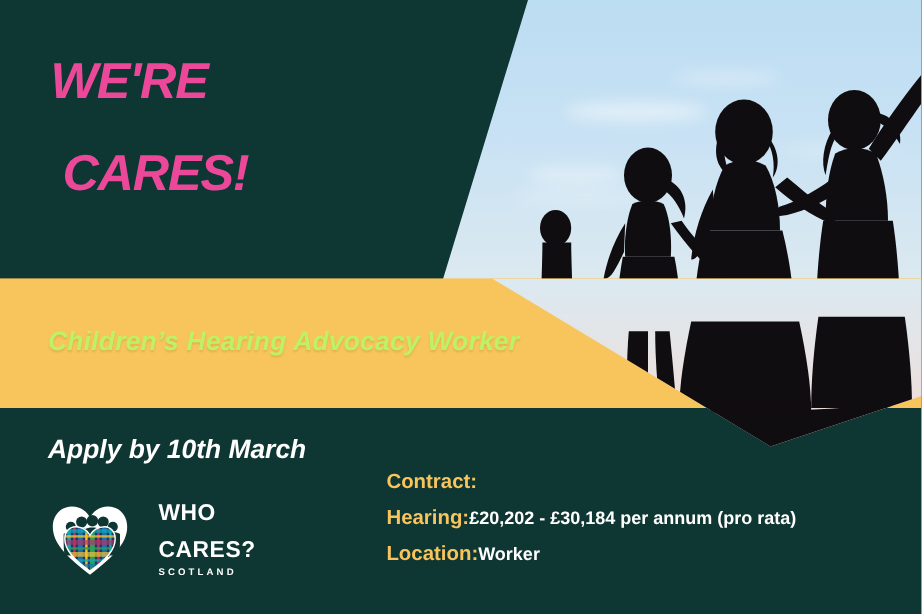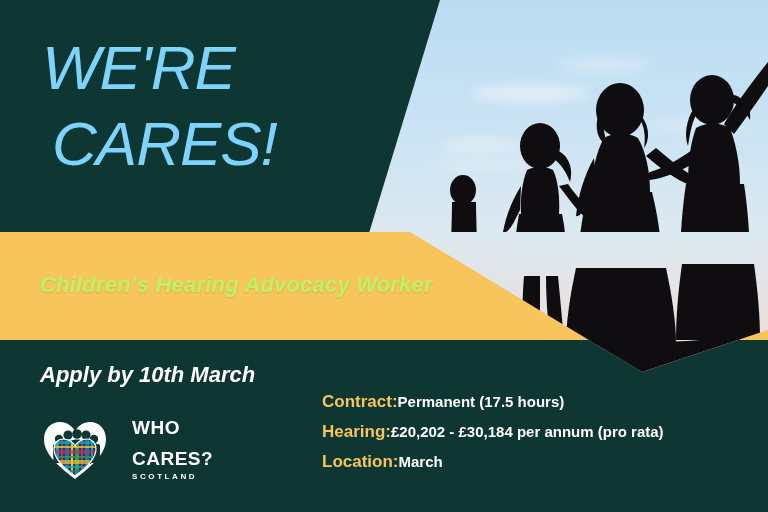--- a/index.html
+++ b/index.html
@@ -84,24 +84,24 @@
   }
 
   
   .headline {
     position: absolute;
     left: 42px;
     top: 30px;
     width: 400px;
   }
   .headline-line {
-    color: #7dd3fc;
-    font-weight: normal;
+    color: #ec4899;
+    font-weight: bold;
     font-style: italic;
-    font-size: 62px;
+    font-size: 42px;
     line-height: 76px;
     letter-spacing: -1px;
     white-space: nowrap;
   }
   .headline-line.l2 {
     margin-left: 10px;
   }
 
   
   .job-title {
@@ -333,25 +333,24 @@
     <div class="wordmark">
       <span class="w1">WHO</span>
       <span class="w2">CARES?</span>
       <span class="w3">SCOTLAND</span>
     </div>
   </div>
 
   <div class="details">
     <div class="detail-row">
       <span class="detail-label">Contract:</span>
-      <span class="detail-value">Permanent (17.5 hours)</span>
     </div>
     <div class="detail-row">
       <span class="detail-label">Hearing:</span>
       <span class="detail-value">£20,202 - £30,184 per annum (pro rata)</span>
     </div>
     <div class="detail-row">
       <span class="detail-label">Location:</span>
-      <span class="detail-value">March</span>
+      <span class="detail-value">Worker</span>
     </div>
   </div>
 
 </div>
 
 </body></html>

